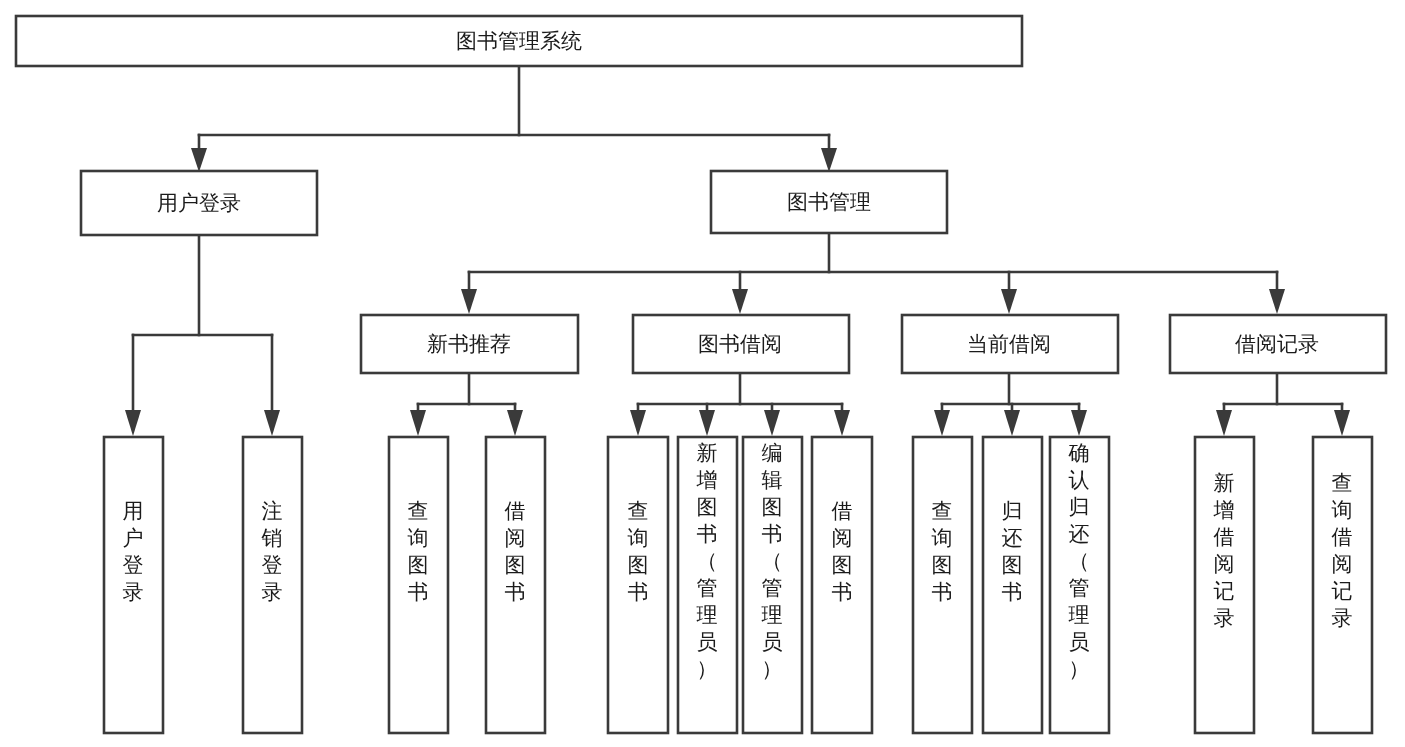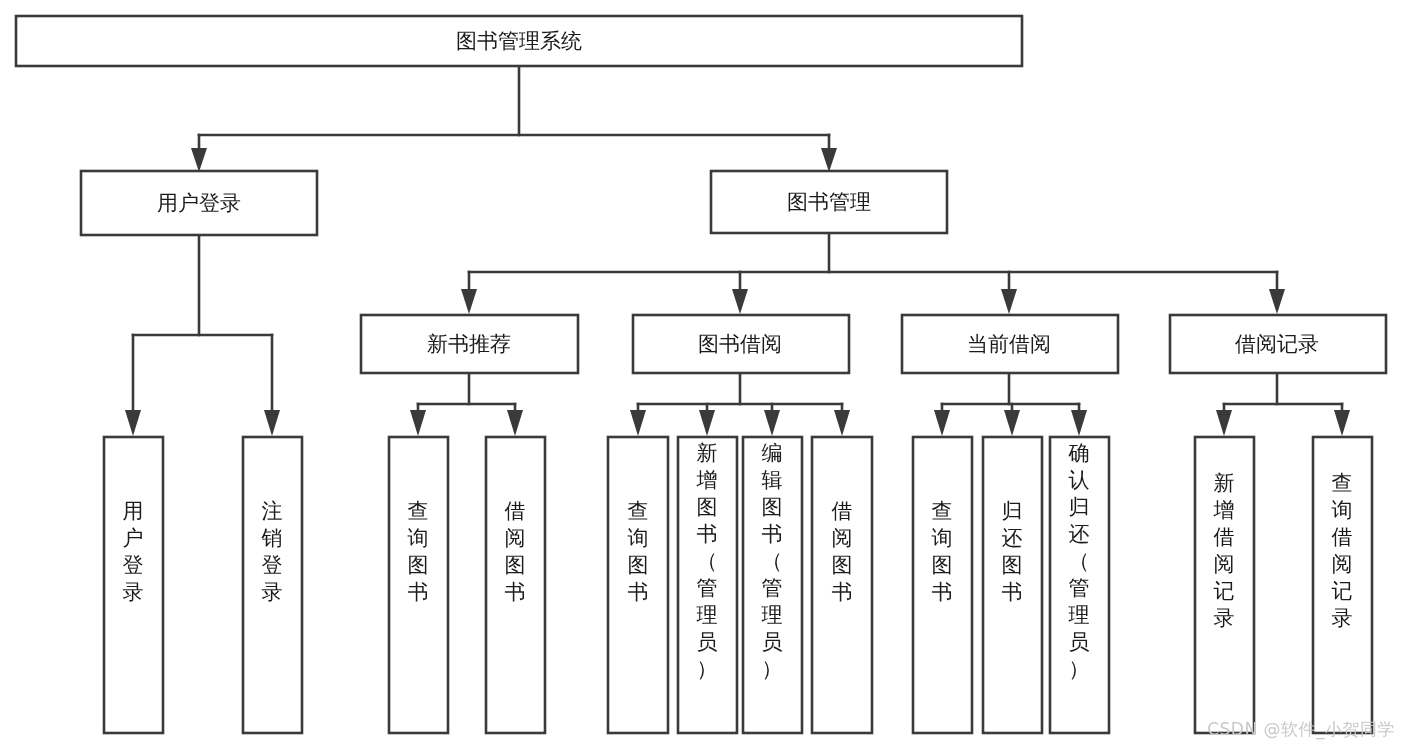--- a/index.html
+++ b/index.html
@@ -220,14 +220,13 @@
     <g>
       <rect class="node-rect" x="1195" y="437" width="59" height="296"></rect>
       <text class="node-label-v" x="1224" y="490"><tspan x="1224" y="490">新</tspan><tspan x="1224" y="517">增</tspan><tspan x="1224" y="544">借</tspan><tspan x="1224" y="571">阅</tspan><tspan x="1224" y="598">记</tspan><tspan x="1224" y="625">录</tspan></text>
     </g>
     <g>
       <rect class="node-rect" x="1313" y="437" width="59" height="296"></rect>
       <text class="node-label-v" x="1342" y="490"><tspan x="1342" y="490">查</tspan><tspan x="1342" y="517">询</tspan><tspan x="1342" y="544">借</tspan><tspan x="1342" y="571">阅</tspan><tspan x="1342" y="598">记</tspan><tspan x="1342" y="625">录</tspan></text>
     </g>
   </svg>
 
-  <div class="watermark">CSDN @软件_小贺同学</div>
 </div>
 
 </body></html>

